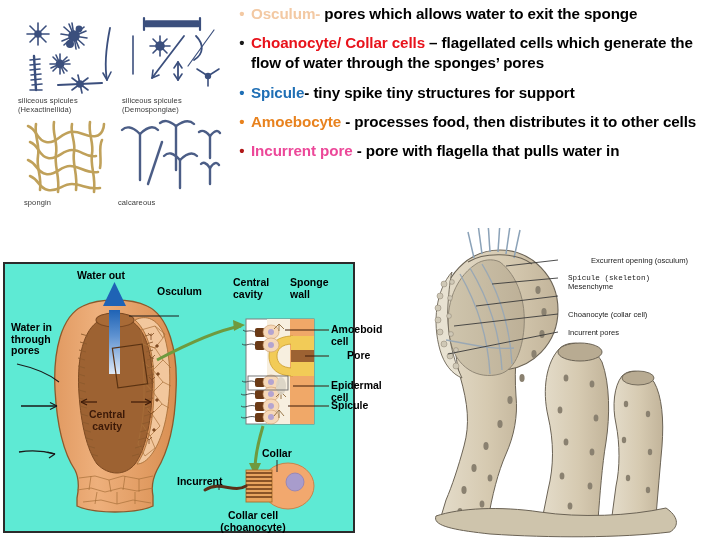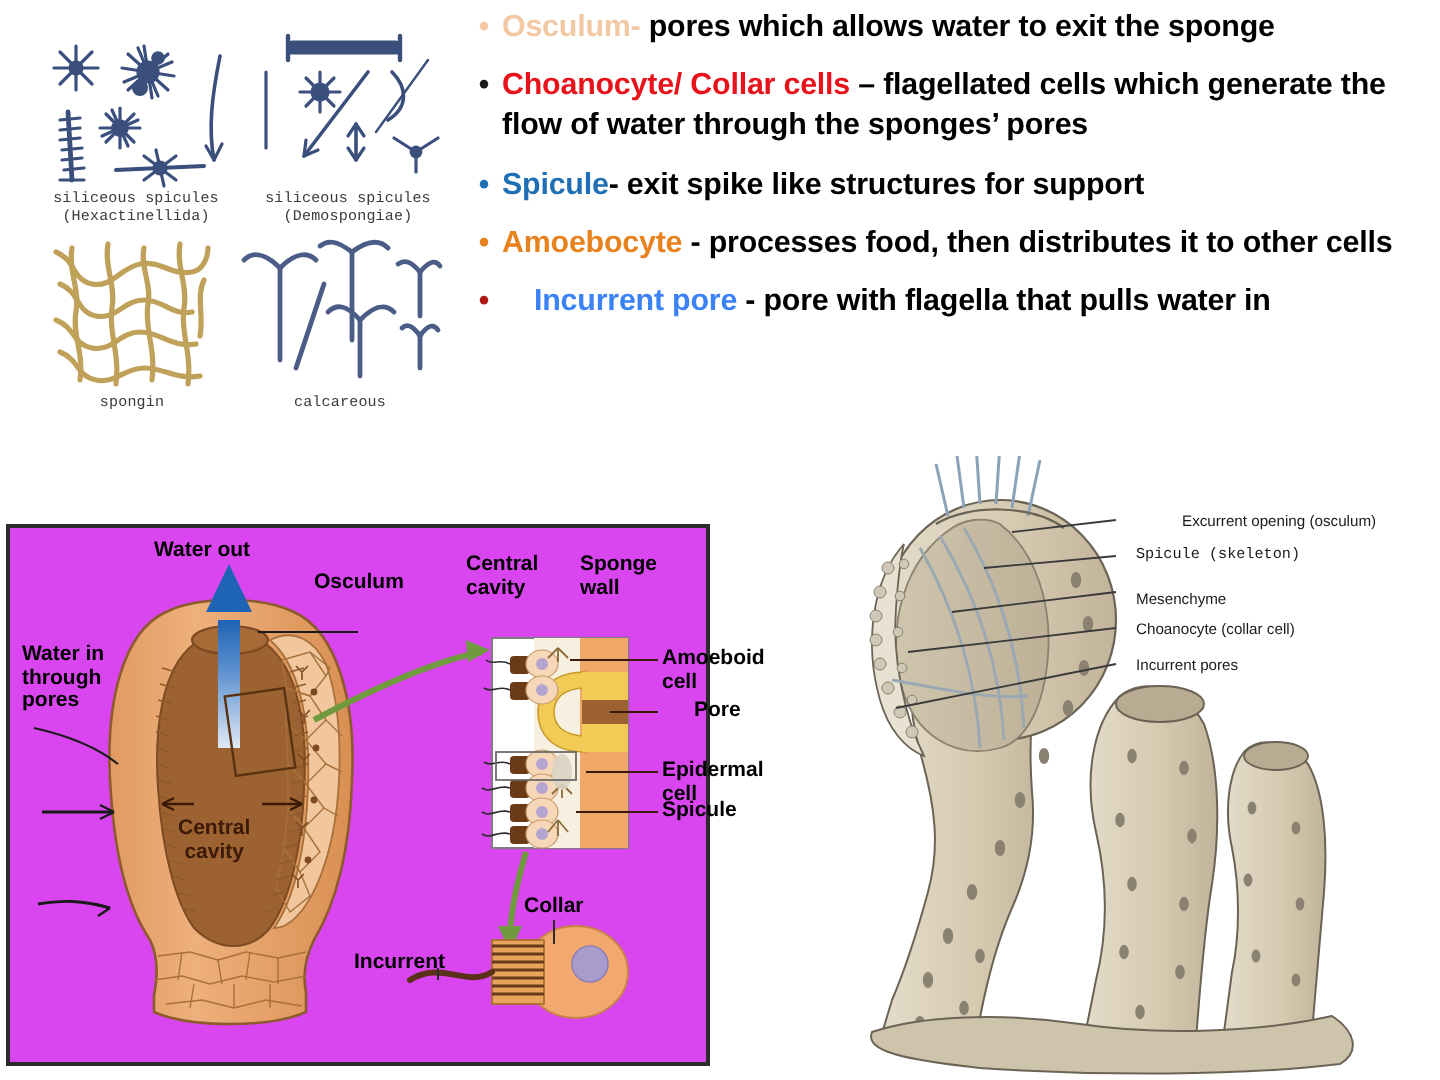--- a/index.html
+++ b/index.html
@@ -2,36 +2,36 @@
 <html><head>
 <meta charset="utf-8">
 <style>
   html,body{margin:0;padding:0;background:#ffffff;}
   body{width:720px;height:540px;position:relative;overflow:hidden;
        font-family:"Liberation Sans",sans-serif;}
 
   
   #spicule-figure{position:absolute;left:18px;top:8px;width:212px;height:212px;}
   .spic-cell{position:absolute;}
-  .spic-cap{position:absolute;width:100%;text-align:center;
-            font-family:Liberation Mono, monospace;font-size:7.5px;color:#3a3a3a;
+  .spic-cap{position:absolute;width:100%;
+            font-family:Liberation Sans, sans-serif;font-size:7.5px;color:#3a3a3a;
             line-height:9px;letter-spacing:.1px;}
 
   
   #bullet-list{position:absolute;left:233px;top:4px;width:484px;}
   .bullet-row{display:flex;align-items:flex-start;margin-bottom:9px;}
   .bullet-dot{flex:0 0 18px;font-size:15px;line-height:20px;text-align:center;
               font-weight:700;}
   .bullet-text{flex:1;font-size:15.2px;line-height:20.2px;font-weight:700;
                color:#000000;letter-spacing:-.1px;}
   .term{font-weight:700;}
 
   
   #sponge-diagram{position:absolute;left:3px;top:262px;width:352px;height:271px;
-                  border:2px solid #2b2b2b;background:#d946ef;box-sizing:border-box;}
+                  border:2px solid #2b2b2b;background:#5eead4;box-sizing:border-box;}
   .dg{position:absolute;}
   .dlabel{position:absolute;font-family:"Liberation Sans",sans-serif;
           font-weight:700;font-size:10.5px;color:#000;line-height:11.5px;
           white-space:pre-line;}
   .dlabel-dark{color:#3c1a08;}
 
   
   #sponge-photo{position:absolute;left:430px;top:228px;width:290px;height:312px;}
   .plabel{position:absolute;font-family:"Liberation Sans",sans-serif;
           font-size:7.6px;color:#1a1a1a;white-space:nowrap;line-height:9px;}
@@ -208,35 +208,35 @@
   <div class="bullet-row">
     <div class="bullet-dot" style="color:#1a1a1a;">•</div>
     <div class="bullet-text">
       <span class="term" style="color:#e8121b;"> Choanocyte/ Collar cells</span><span> – flagellated cells which generate the flow of water through the sponges’ pores</span>
     </div>
   </div>
 
   <div class="bullet-row">
     <div class="bullet-dot" style="color:#1f6fb5;">•</div>
     <div class="bullet-text">
-      <span class="term" style="color:#1f6fb5;">Spicule</span><span>- exit spike like structures for support</span>
+      <span class="term" style="color:#1f6fb5;">Spicule</span><span>- tiny spike tiny structures for support</span>
     </div>
   </div>
 
   <div class="bullet-row">
     <div class="bullet-dot" style="color:#e8821e;">•</div>
     <div class="bullet-text">
       <span class="term" style="color:#e8821e;">Amoebocyte</span><span> - processes food, then distributes it to other cells</span>
     </div>
   </div>
 
   <div class="bullet-row">
     <div class="bullet-dot" style="color:#b01818;">•</div>
     <div class="bullet-text">
-      <span class="term" style="color:#3b82f6;margin-left:16px;">Incurrent pore</span><span> - pore with flagella that pulls water in</span>
+      <span class="term" style="color:#ec4899;">Incurrent pore</span><span> - pore with flagella that pulls water in</span>
     </div>
   </div>
 </div>
 
 <div id="sponge-diagram">
 
   <svg class="dg" style="left:0;top:0;" width="412" height="267" viewBox="0 0 412 267">
     <defs>
       <linearGradient id="bodyGrad" x1="0" y1="0" x2="1" y2="0">
         <stop offset="0%" stop-color="#e19a62"></stop>
@@ -450,20 +450,22 @@
   <div class="dlabel" style="left:285px;top:13px;">Sponge
 wall</div>
 
   <div class="dlabel" style="left:326px;top:60px;">Amoeboid cell</div>
   <div class="dlabel" style="left:326px;top:86px;margin-left:16px;">Pore</div>
   <div class="dlabel" style="left:326px;top:116px;">Epidermal cell</div>
   <div class="dlabel" style="left:326px;top:136px;">Spicule</div>
 
   <div class="dlabel" style="left:257px;top:184px;">Collar</div>
   <div class="dlabel" style="left:172px;top:212px;">Incurrent</div>
+  <div class="dlabel" style="left:248px;top:246px;text-align:center;width:100px;margin-left:-50px;">Collar cell
+(choanocyte)</div>
 </div>
 
 <div id="sponge-photo">
   <svg width="290" height="312" viewBox="0 0 290 312">
     <defs>
       <linearGradient id="pbody" x1="0" y1="0" x2="1" y2="0">
         <stop offset="0%" stop-color="#e4dcca"></stop>
         <stop offset="55%" stop-color="#d6cab1"></stop>
         <stop offset="100%" stop-color="#c2b49a"></stop>
       </linearGradient>
@@ -572,16 +574,16 @@
       <path d="M76 38 L128 32"></path>
       <path d="M62 56 L128 50"></path>
       <path d="M46 78 L128 68"></path>
       <path d="M24 98 L128 86"></path>
       <path d="M18 126 L128 104"></path>
     </g>
   </svg>
 
   <div class="plabel" style="left:138px;top:28px;margin-left:23px;">Excurrent opening (osculum)</div>
   <div class="plabel" style="left:138px;top:46px;font-family:Liberation Mono, monospace;">Spicule (skeleton)</div>
-  <div class="plabel" style="left:138px;top:67px;">Mesenchyme</div>
+  <div class="plabel" style="left:138px;top:54px;">Mesenchyme</div>
   <div class="plabel" style="left:138px;top:82px;text-align:right;">Choanocyte (collar cell)</div>
   <div class="plabel" style="left:138px;top:100px;">Incurrent pores</div>
 </div>
 
 </body></html>

